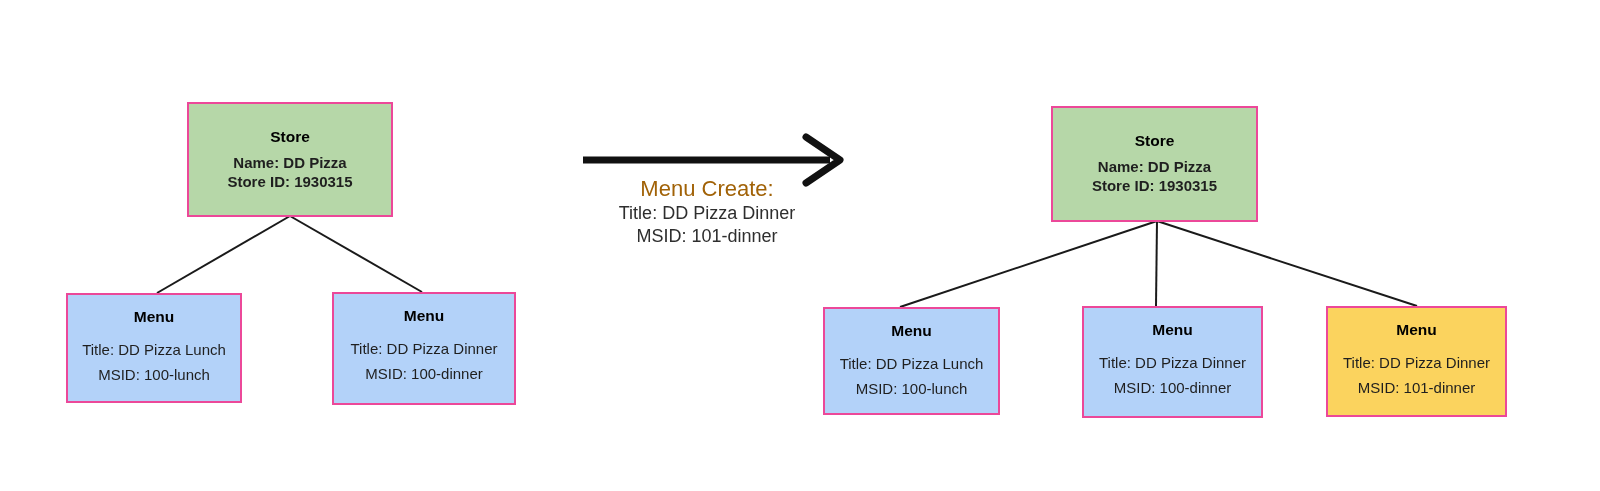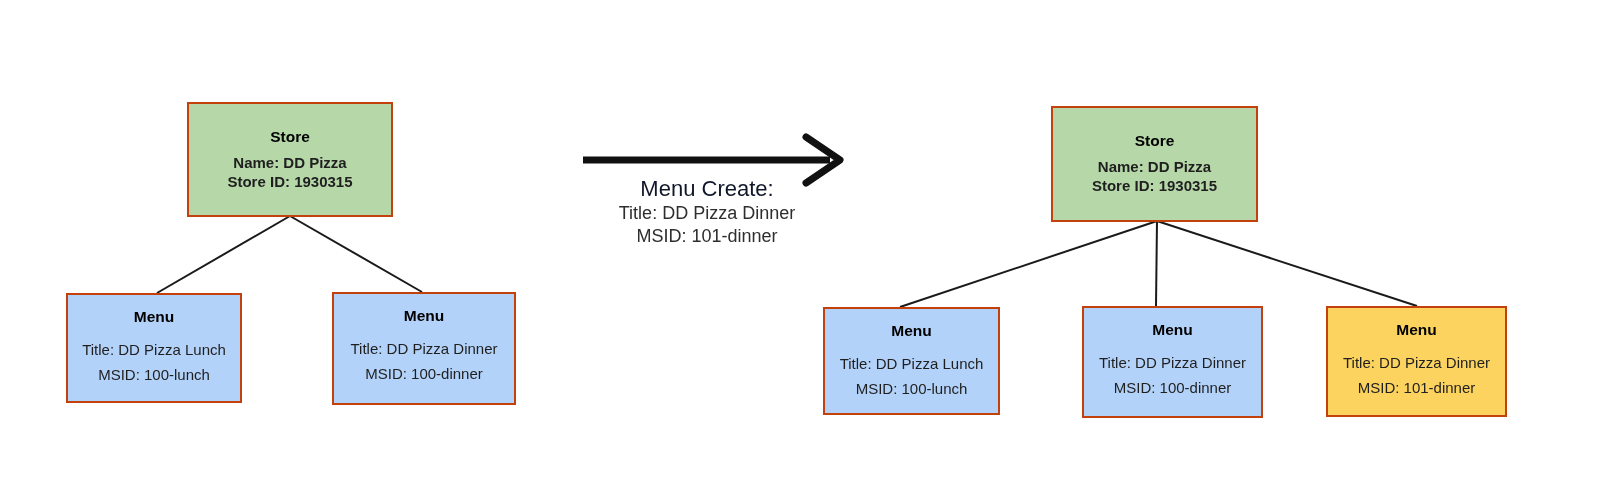--- a/index.html
+++ b/index.html
@@ -17,21 +17,21 @@
   }
   svg.lines {
     position: absolute;
     left: 0; top: 0;
     width: 1600px; height: 491px;
     pointer-events: none;
   }
   .node {
     position: absolute;
     box-sizing: border-box;
-    border: 2px solid #c2410c;
+    border: 2px solid #ec4899;
     display: flex;
     flex-direction: column;
     align-items: center;
     text-align: center;
     color: #1f1f1f;
   }
   .node.store {
     background: #b6d7a8;
     padding-top: 24px;
   }
@@ -63,21 +63,21 @@
     position: absolute;
     left: 557px;
     top: 176px;
     width: 300px;
     text-align: center;
     color: #242424;
   }
   .arrow-label-title {
     font-size: 22px;
     line-height: 26px;
-    color: #0f172a;
+    color: #a16207;
   }
   .arrow-label-line {
     font-size: 18px;
     line-height: 23px;
     color: #2e2e2e;
   }
 </style>
 </head>
 <body>
 

